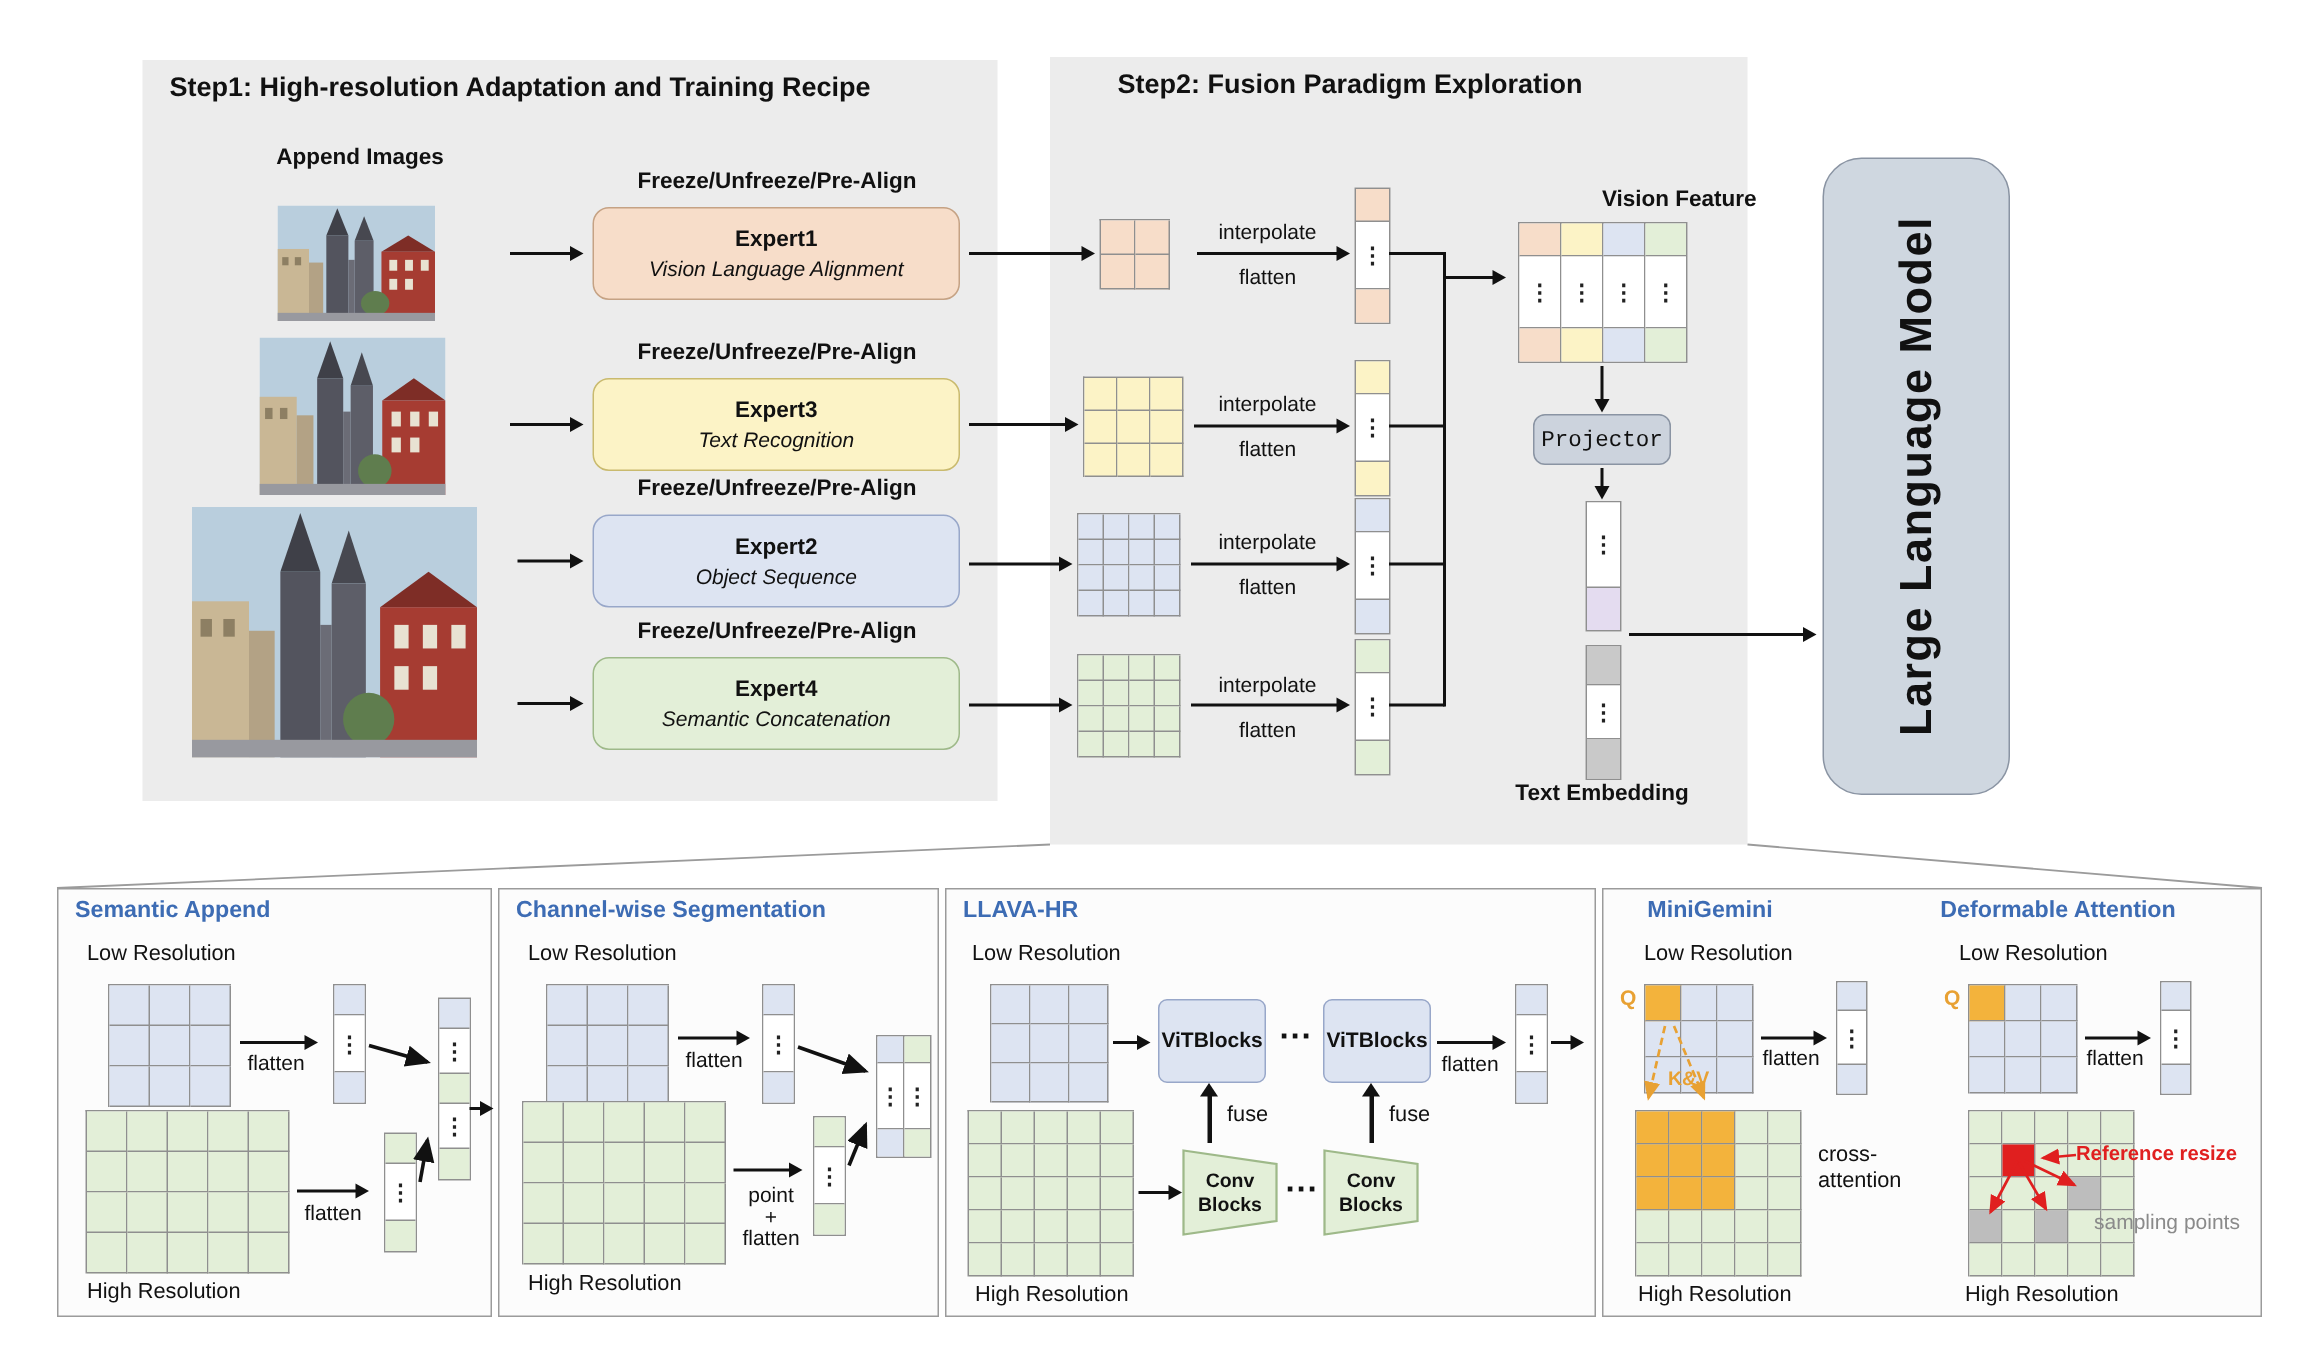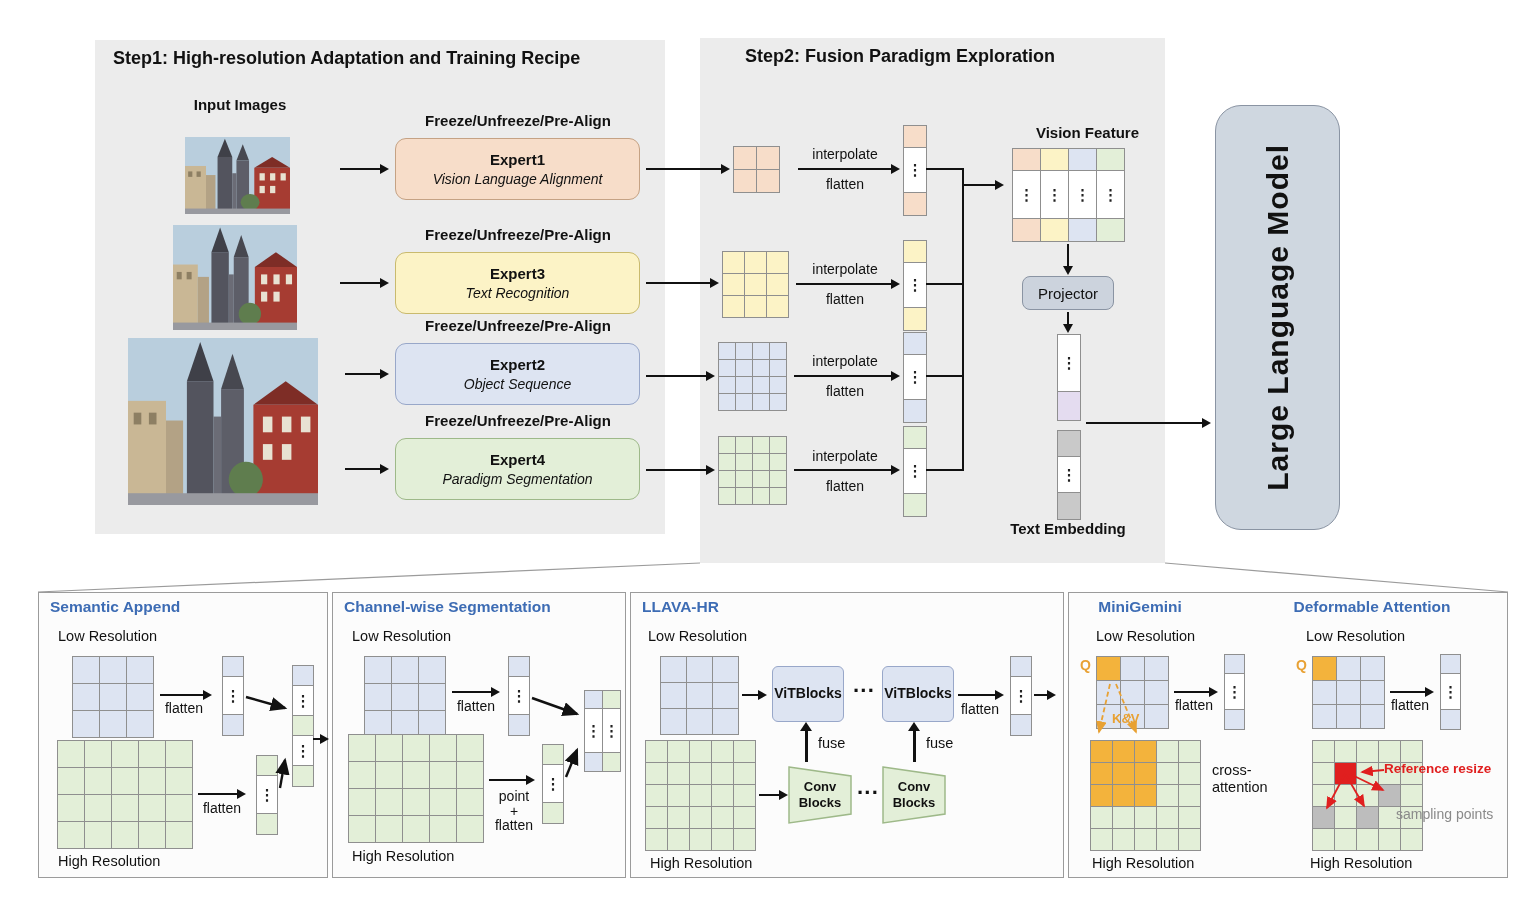--- a/index.html
+++ b/index.html
@@ -18,21 +18,21 @@
   .vector>div{box-sizing:border-box;border-bottom:1px solid #8f8f8f;display:flex;align-items:center;justify-content:center;}
   .vector>div:last-child{border-bottom:none;}
   .vector .dots{font-weight:700;font-size:15px;color:#222;}
   .expert{position:absolute;width:245px;height:62px;border-radius:11px;border:1.2px solid;
           display:flex;flex-direction:column;align-items:center;justify-content:center;gap:3px;box-sizing:border-box;}
   .expert .nm{font-weight:700;font-size:15px;}
   .expert .tk{font-style:italic;font-size:14px;}
   #llm{position:absolute;border-radius:26px;border:1.5px solid;display:flex;align-items:center;justify-content:center;box-sizing:border-box;}
   #llm .vtext{writing-mode:vertical-rl;transform:rotate(180deg);font-size:30px;font-weight:600;letter-spacing:1px;}
   #projector{position:absolute;width:92px;height:34px;border:1.2px solid;border-radius:8px;
-             display:flex;align-items:center;justify-content:center;font-size:15px;box-sizing:border-box;}
+             display:flex;align-items:center;justify-content:center;font-size:15px;box-sizing:border-box;font-family:Liberation Mono, monospace;}
   .vitbox{position:absolute;width:72px;height:56px;border:1.3px solid;border-radius:6px;
           display:flex;flex-direction:row;align-items:center;justify-content:center;
           font-weight:700;font-size:14px;line-height:1.25;box-sizing:border-box;}
   .convtxt{position:absolute;width:64px;height:58px;display:flex;flex-direction:column;align-items:center;justify-content:center;
            font-weight:700;font-size:13px;line-height:1.25;}
   .photo{position:absolute;}
   .arr-r{position:absolute;height:2px;background:#111;}
   .arr-r::after{content:"";position:absolute;right:-8px;top:-4px;width:0;height:0;
                 border-left:9px solid #111;border-top:5px solid transparent;border-bottom:5px solid transparent;}
   .arr-d{position:absolute;width:2px;background:#111;}
@@ -51,21 +51,21 @@
 <div class="bpanel" style="left:38px;top:592px;width:290px;height:286px;"></div>
 <div class="bpanel" style="left:332px;top:592px;width:294px;height:286px;"></div>
 <div class="bpanel" style="left:630px;top:592px;width:434px;height:286px;"></div>
 <div class="bpanel" style="left:1068px;top:592px;width:440px;height:286px;"></div>
 
 <div id="llm" style="left: 1215px; top: 105px; width: 125px; height: 425px; background: rgb(207, 215, 224); border-color: rgb(138, 148, 163);">
   <span class="vtext">Large Language Model</span>
 </div>
 
 <div class="lbl f18 b" style="left:113px;top:48px;">Step1: High-resolution Adaptation and Training Recipe</div>
-<div class="lbl f15 b ctr" style="left:165px;top:96px;width:150px;">Input Images</div>
+<div class="lbl f15 b ctr" style="left:165px;top:96px;width:150px;">Append Images</div>
 
 <div class="lbl f15 b ctr" style="left:398px;top:112px;width:240px;">Freeze/Unfreeze/Pre-Align</div>
 <div class="lbl f15 b ctr" style="left:398px;top:226px;width:240px;">Freeze/Unfreeze/Pre-Align</div>
 <div class="lbl f15 b ctr" style="left:398px;top:317px;width:240px;">Freeze/Unfreeze/Pre-Align</div>
 <div class="lbl f15 b ctr" style="left:398px;top:412px;width:240px;">Freeze/Unfreeze/Pre-Align</div>
 
 <svg class="photo" style="left:185px;top:137px;" width="105" height="77" viewBox="0 0 100 85" preserveAspectRatio="none">
   <rect width="100" height="85" fill="#b9cedd"></rect>
     <rect x="0" y="32" width="20" height="53" fill="#c9b795"></rect>
   <rect x="3" y="38" width="4" height="6" fill="#8d7f63"></rect>
@@ -136,21 +136,21 @@
 <div class="expert" style="left: 395px; top: 252px; background: rgb(252, 243, 198); border-color: rgb(201, 186, 110);">
   <span class="nm">Expert3</span>
   <span class="tk">Text Recognition</span>
 </div>
 <div class="expert" style="left: 395px; top: 343px; background: rgb(221, 228, 242); border-color: rgb(152, 167, 201);">
   <span class="nm">Expert2</span>
   <span class="tk">Object Sequence</span>
 </div>
 <div class="expert" style="left: 395px; top: 438px; background: rgb(227, 239, 216); border-color: rgb(158, 185, 137);">
   <span class="nm">Expert4</span>
-  <span class="tk">Paradigm Segmentation</span>
+  <span class="tk">Semantic Concatenation</span>
 </div>
 
 <div class="lbl f18 b" style="left:745px;top:46px;">Step2: Fusion Paradigm Exploration</div>
 
 <div style="left: 733px; top: 146px; grid-template-columns: repeat(2, 23px);" class="grid">
     <div style="background: rgb(247, 221, 201); height: 23px;"></div>
     <div style="background: rgb(247, 221, 201); height: 23px;"></div>
     <div style="background: rgb(247, 221, 201); height: 23px;"></div>
     <div style="background: rgb(247, 221, 201); height: 23px;"></div>
   </div>
@@ -225,21 +225,21 @@
     <div style="height: 22px; background: rgb(221, 228, 242);"></div>
     <div class="dots" style="height: 45px; background: rgb(255, 255, 255);">⋮</div>
     <div style="height: 22px; background: rgb(221, 228, 242);"></div>
   </div>
 <div style="left: 903px; top: 426px; width: 22px;" class="vector">
     <div style="height: 22px; background: rgb(227, 239, 216);"></div>
     <div class="dots" style="height: 45px; background: rgb(255, 255, 255);">⋮</div>
     <div style="height: 22px; background: rgb(227, 239, 216);"></div>
   </div>
 
-<div class="lbl f15 b ctr" style="left:1025px;top:124px;width:125px;">Vision Feature</div>
+<div class="lbl f15 b ctr" style="left:1057px;top:124px;width:125px;">Vision Feature</div>
 <div style="left: 1012px; top: 148px; width: 27px;" class="vector">
     <div style="height: 22px; background: rgb(247, 221, 201);"></div>
     <div class="dots" style="height: 48px; background: rgb(255, 255, 255);">⋮</div>
     <div style="height: 22px; background: rgb(247, 221, 201);"></div>
   </div>
 <div style="left: 1040px; top: 148px; width: 27px;" class="vector">
     <div style="height: 22px; background: rgb(252, 243, 198);"></div>
     <div class="dots" style="height: 48px; background: rgb(255, 255, 255);">⋮</div>
     <div style="height: 22px; background: rgb(252, 243, 198);"></div>
   </div>

